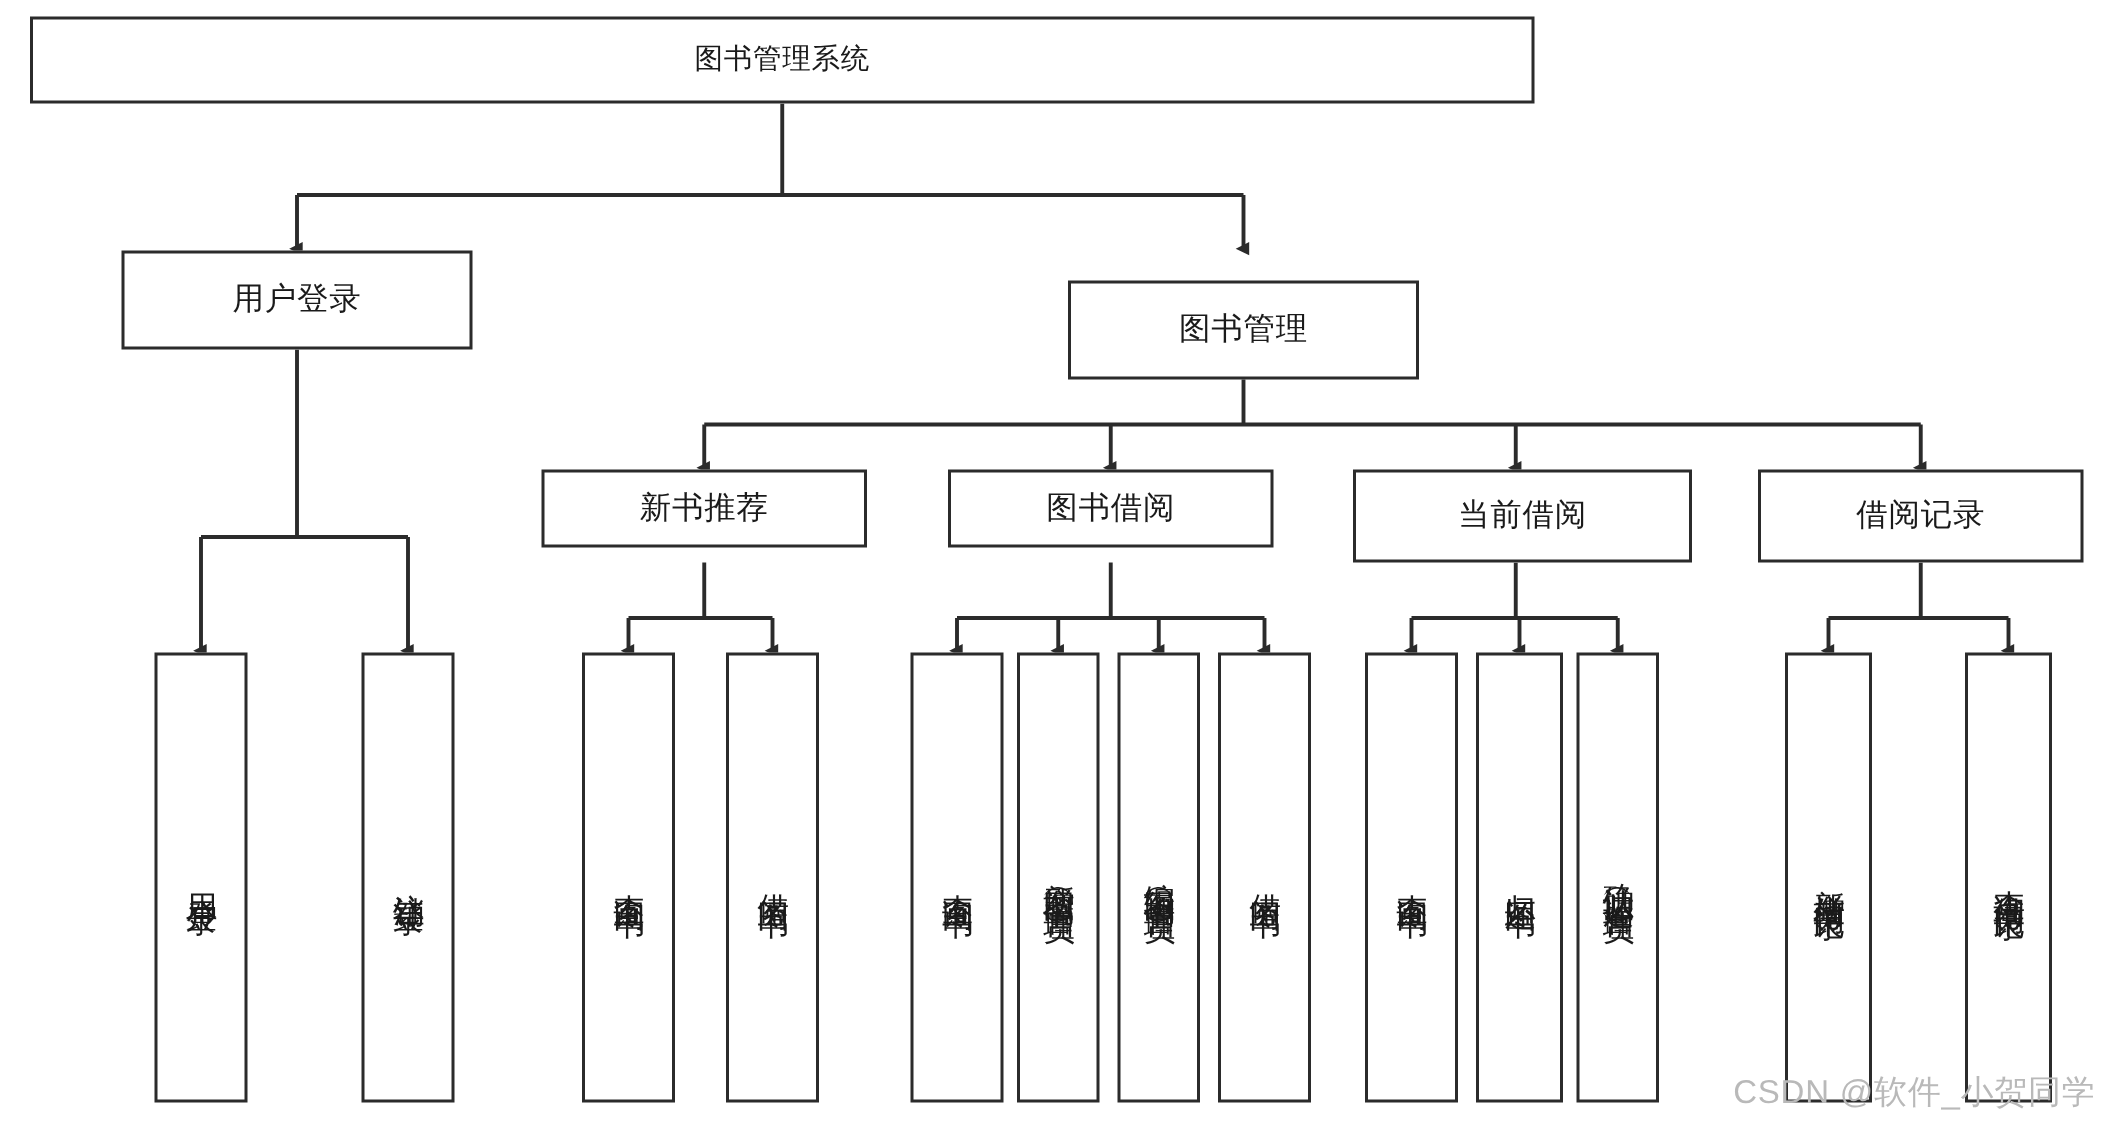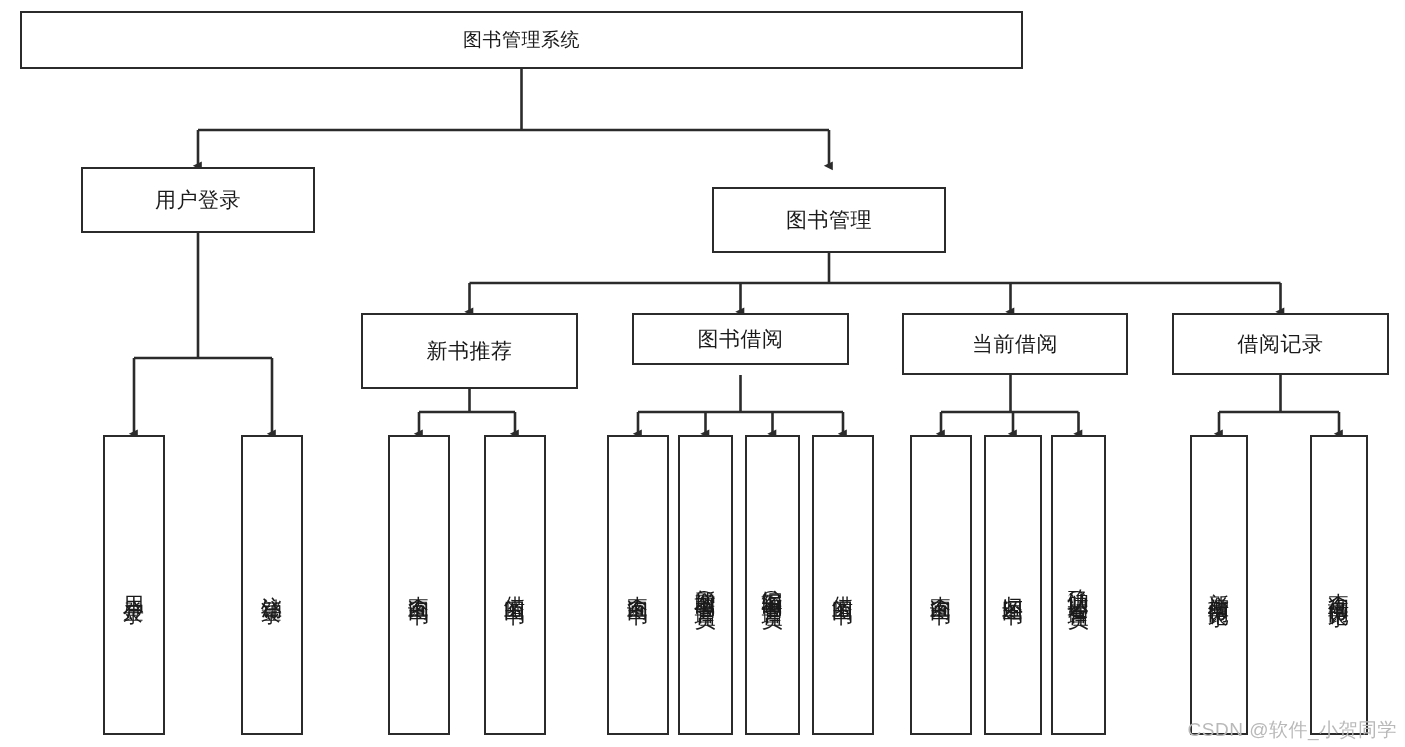--- a/index.html
+++ b/index.html
@@ -57,21 +57,21 @@
     writing-mode: vertical-rl;
     text-orientation: upright;
     letter-spacing: 3px;
     line-height: 1;
     white-space: nowrap;
   }
   #watermark {
     position: absolute;
     right: 8px;
     bottom: 4px;
-    font-size: 19px;
+    font-size: 22px;
     color: #b9b9b9;
     letter-spacing: 0.5px;
     white-space: nowrap;
     font-family: "Liberation Sans", "DejaVu Sans", sans-serif;
   }
 </style>
 </head>
 <body>
 
 <div id="canvas">
@@ -122,21 +122,21 @@
   <div id="node-layer">
       <div class="node root" style="left: 20px; top: 11px; width: 1003px; height: 58px;">
         <span class="node-label">图书管理系统</span>
       </div>
       <div class="node lvl2" style="left: 81px; top: 167px; width: 234px; height: 66px;">
         <span class="node-label">用户登录</span>
       </div>
       <div class="node lvl2" style="left: 712px; top: 167px; width: 234px; height: 66px; margin-top: 20px;">
         <span class="node-label">图书管理</span>
       </div>
-      <div class="node lvl3" style="left: 361px; top: 313px; width: 217px; height: 76px;">
+      <div class="node lvl3" style="left: 361px; top: 313px; width: 217px; height: 52px;">
         <span class="node-label">新书推荐</span>
       </div>
       <div class="node lvl3" style="left: 632px; top: 313px; width: 217px; height: 52px;">
         <span class="node-label">图书借阅</span>
       </div>
       <div class="node lvl3" style="left: 902px; top: 313px; width: 226px; height: 62px;">
         <span class="node-label">当前借阅</span>
       </div>
       <div class="node lvl3" style="left: 1172px; top: 313px; width: 217px; height: 62px;">
         <span class="node-label">借阅记录</span>

